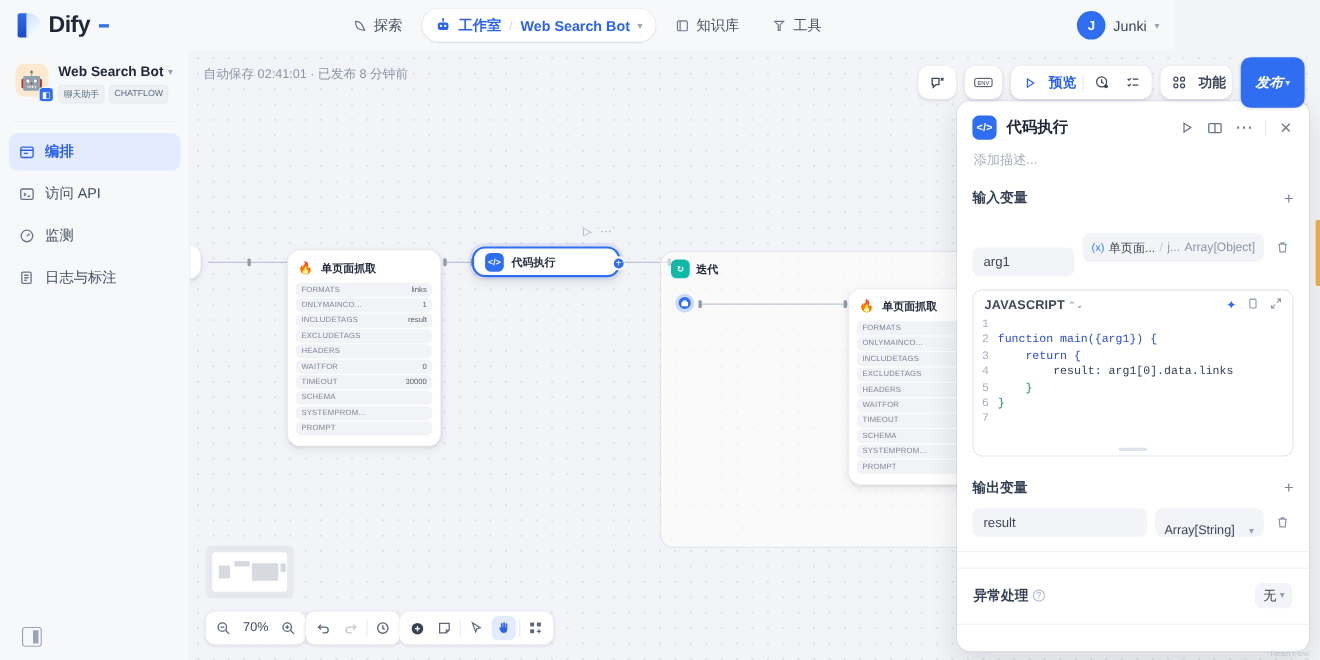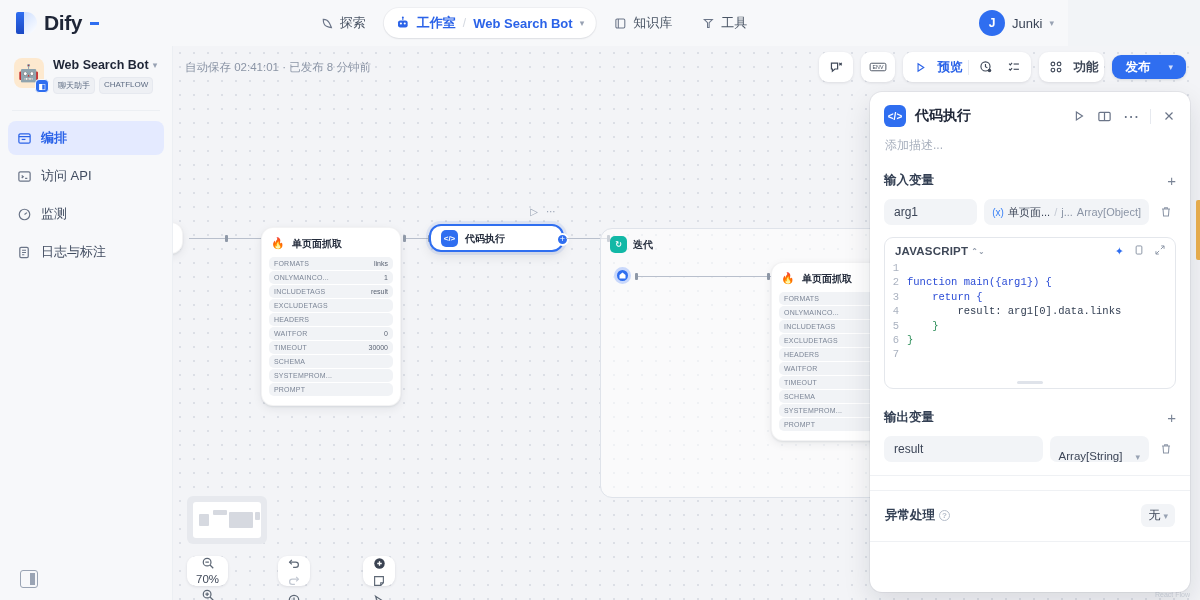--- a/index.html
+++ b/index.html
@@ -175,21 +175,21 @@
 
   
   .minimap {
     position:absolute; left: 14px; bottom: 56px; width: 80px; height: 48px;
     background:#e7e9ee; border-radius:6px; padding:6px;
   }
   .minimap .mm-inner { width:100%; height:100%; background:#fff; border-radius:3px; position:relative; }
   .mm-b { position:absolute; background:#d6d9e0; border-radius:1px; }
   .ctl-group {
     position:absolute; bottom: 14px; background:#fff; border-radius:9px; height:30px;
-    display:flex; align-items:center; box-shadow: 0 1px 3px rgba(16,24,40,.10); padding: 0 5px; gap:3px;flex-direction:column;
+    display:flex; align-items:center; box-shadow: 0 1px 3px rgba(16,24,40,.10); padding: 0 5px; gap:3px;
   }
   .ctl-btn {
     width:22px; height:22px; display:flex; align-items:center; justify-content:center;
     border-radius:6px; cursor:pointer; color:#5d6775;
   }
   .ctl-btn.on { background:#e4eaff; color:#2b63e8; }
   .ctl-btn.dim { color:#c2c8d2; }
   .zoom-label { font-size: 11.5px; color:#3f4858; padding: 0 4px; }
 
   
@@ -198,23 +198,23 @@
   }
   .tb-box {
     background:#fff; border-radius:9px; height:30px; display:flex; align-items:center;
     box-shadow: 0 1px 3px rgba(16,24,40,.10); padding: 0 6px; gap:6px;
   }
   .tb-btn { width:22px;height:22px;display:flex;align-items:center;justify-content:center;color:#5d6775;cursor:pointer; border-radius:5px;}
   .tb-text { font-size: 12.5px; color:#2b63e8; font-weight:600; }
   .tb-text2 { font-size: 12.5px; color:#3f4858; font-weight:600; }
   .tb-sep { width:1px;height:15px;background:#e6e9ef; }
   .publish {
-    background:#2f6ef0; color:#fff; border-radius:9px; height:24px;
-    display:flex;align-items:center;gap:18px; padding: 0 13px; font-size:12.5px; font-weight:600;
-    box-shadow: 0 1px 3px rgba(16,24,40,.12); cursor:pointer;
+    background:#2f6ef0; color:#fff; border-radius:9px; height:46px;
+    display:flex;align-items:center;gap:2px; padding: 0 13px; font-size:12.5px; font-weight:600;
+    box-shadow: 0 1px 3px rgba(16,24,40,.12); cursor:pointer;font-style:italic;
   }
 
   .panel {
     position:absolute; top:92px; right:10px; width: 320px; height: 500px;
     background:#fff; border-radius: 12px;
     box-shadow: 0 10px 28px rgba(16,24,40,.12), 0 0 0 1px rgba(16,24,40,.05);
     overflow:hidden;
   }
   .panel-head { display:flex; align-items:center; gap:9px; padding: 13px 14px 6px 14px; }
   .p-icon {
@@ -227,21 +227,21 @@
   .p-desc { font-size: 12px; color:#a6aebc; padding: 4px 15px 12px 15px; }
 
   .sec { padding: 2px 14px 0 14px; }
   .sec-head { display:flex; align-items:center; justify-content:space-between; height:24px; }
   .sec-title { font-size: 12.5px; font-weight:700; color:#344054; }
   .plus { color:#7a8496; font-size:15px; cursor:pointer; line-height:1; }
 
   .var-row { display:flex; align-items:center; gap:7px; margin-top: 7px; }
   .var-name {
     flex:1; background:#f2f4f7; border-radius:7px; height:26px; display:flex;align-items:center;
-    padding: 0 10px; font-size: 12px; color:#3c4557;
+    padding: 0 10px; font-size: 12px; color:#3c4557;margin-top:26px;
   }
   .var-pick {
     background:#f2f4f7; border-radius:7px; height:26px; display:flex;align-items:center; gap:4px;
     padding: 0 8px; font-size: 11px; color:#3c4557; white-space:nowrap;
   }
   .var-pick .xv { color:#3b82f6; font-size:10px; }
   .var-pick .slash { color:#c4cad4; }
   .var-pick .ty { color:#8b95a6; }
   .trash { width:20px;height:20px;display:flex;align-items:center;justify-content:center;color:#8b95a6;cursor:pointer;}
 

